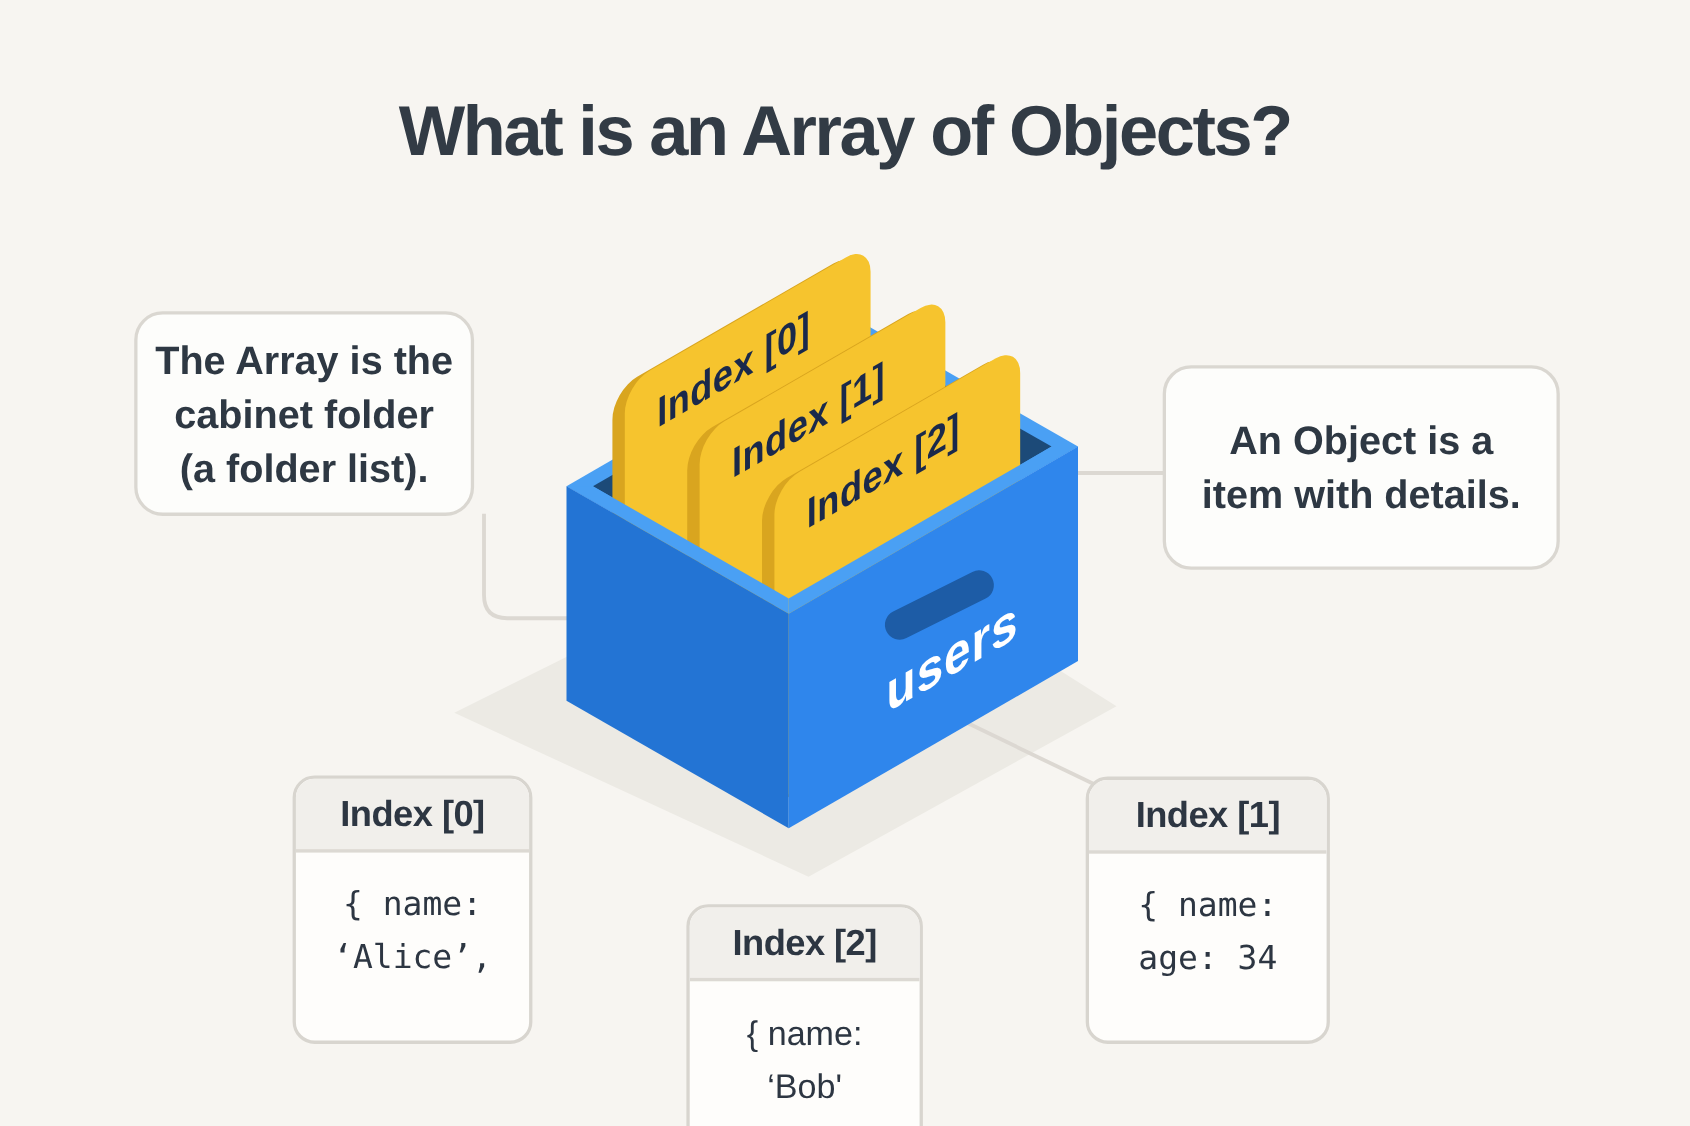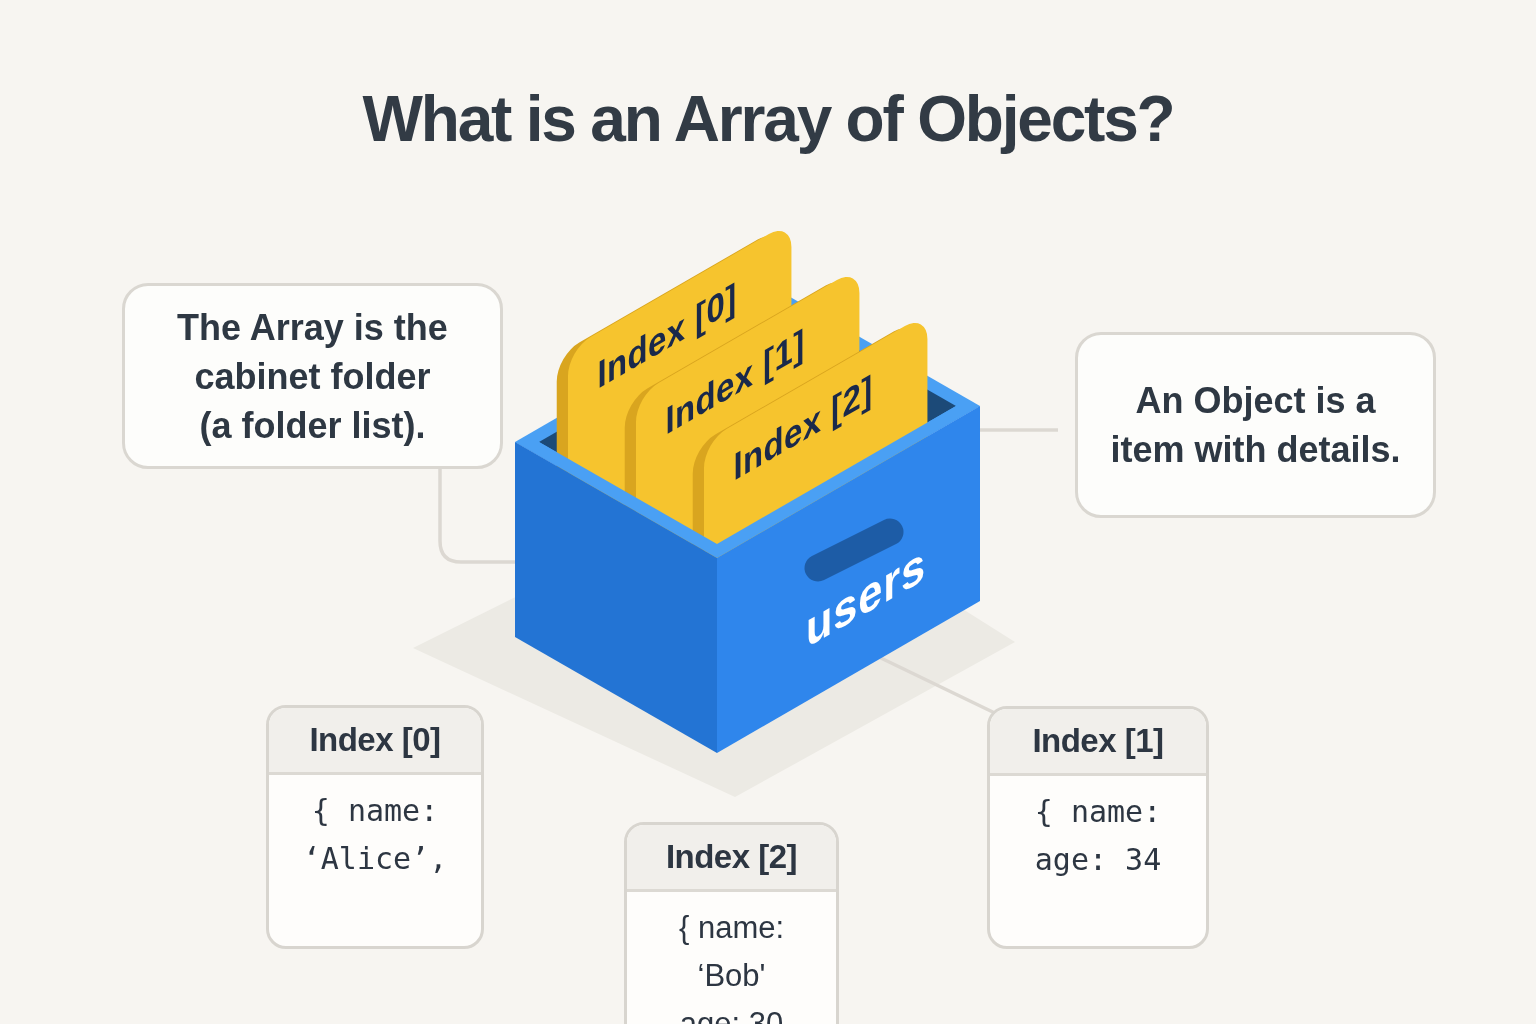--- a/index.html
+++ b/index.html
@@ -16,34 +16,34 @@
     text-align:center;font-size:64px;font-weight:bold;
     letter-spacing:-2.2px;color:#323b45;margin:0;
   }
   .art{position:absolute;left:0;top:0;width:1536px;height:1024px;}
   .callout{
     position:absolute;box-sizing:border-box;
     background:#fdfdfb;border:3px solid #dad7d1;border-radius:26px;
     text-align:center;font-weight:bold;font-size:36px;line-height:49px;
     color:#2e3843;display:flex;flex-direction:column;justify-content:center;
   }
-  .callout-left{left:122px;top:283px;width:381px;height:186px;}
-  .callout-right{left:1057px;top:332px;width:361px;height:186px;margin-left:18px;}
+  .callout-left{left:122px;top:283px;width:309px;height:186px;}
+  .callout-right{left:1057px;top:332px;width:361px;height:186px;}
   .card{
     position:absolute;box-sizing:border-box;
     background:#fefdfb;border:3px solid #d8d5cf;border-radius:20px;
     overflow:hidden;
   }
   .card-header{
     background:#f1efeb;border-bottom:3px solid #dcd9d3;
     height:64px;display:flex;align-items:center;justify-content:center;
     font-size:33px;font-weight:bold;color:#2d3642;letter-spacing:-0.5px;
   }
   .card-body{
-    padding-top:12px;text-align:center;color:#2d3642;
+    padding-top:24px;text-align:center;color:#2d3642;
     font-size:30px;line-height:48px;
   }
   .mono{font-family:"DejaVu Sans Mono", monospace;}
   .sans-body{font-family:"Liberation Sans", sans-serif;font-size:31px;}
   .card-alice{left:266px;top:705px;width:218px;height:244px;}
   .card-bob{left:624px;top:822px;width:215px;height:244px;}
   .card-charlie{left:987px;top:706px;width:222px;height:243px;}
   .folder-label{
     font-family:"Liberation Sans", sans-serif;
     font-size:38px;font-weight:bold;fill:#1a294b;letter-spacing:0.5px;

